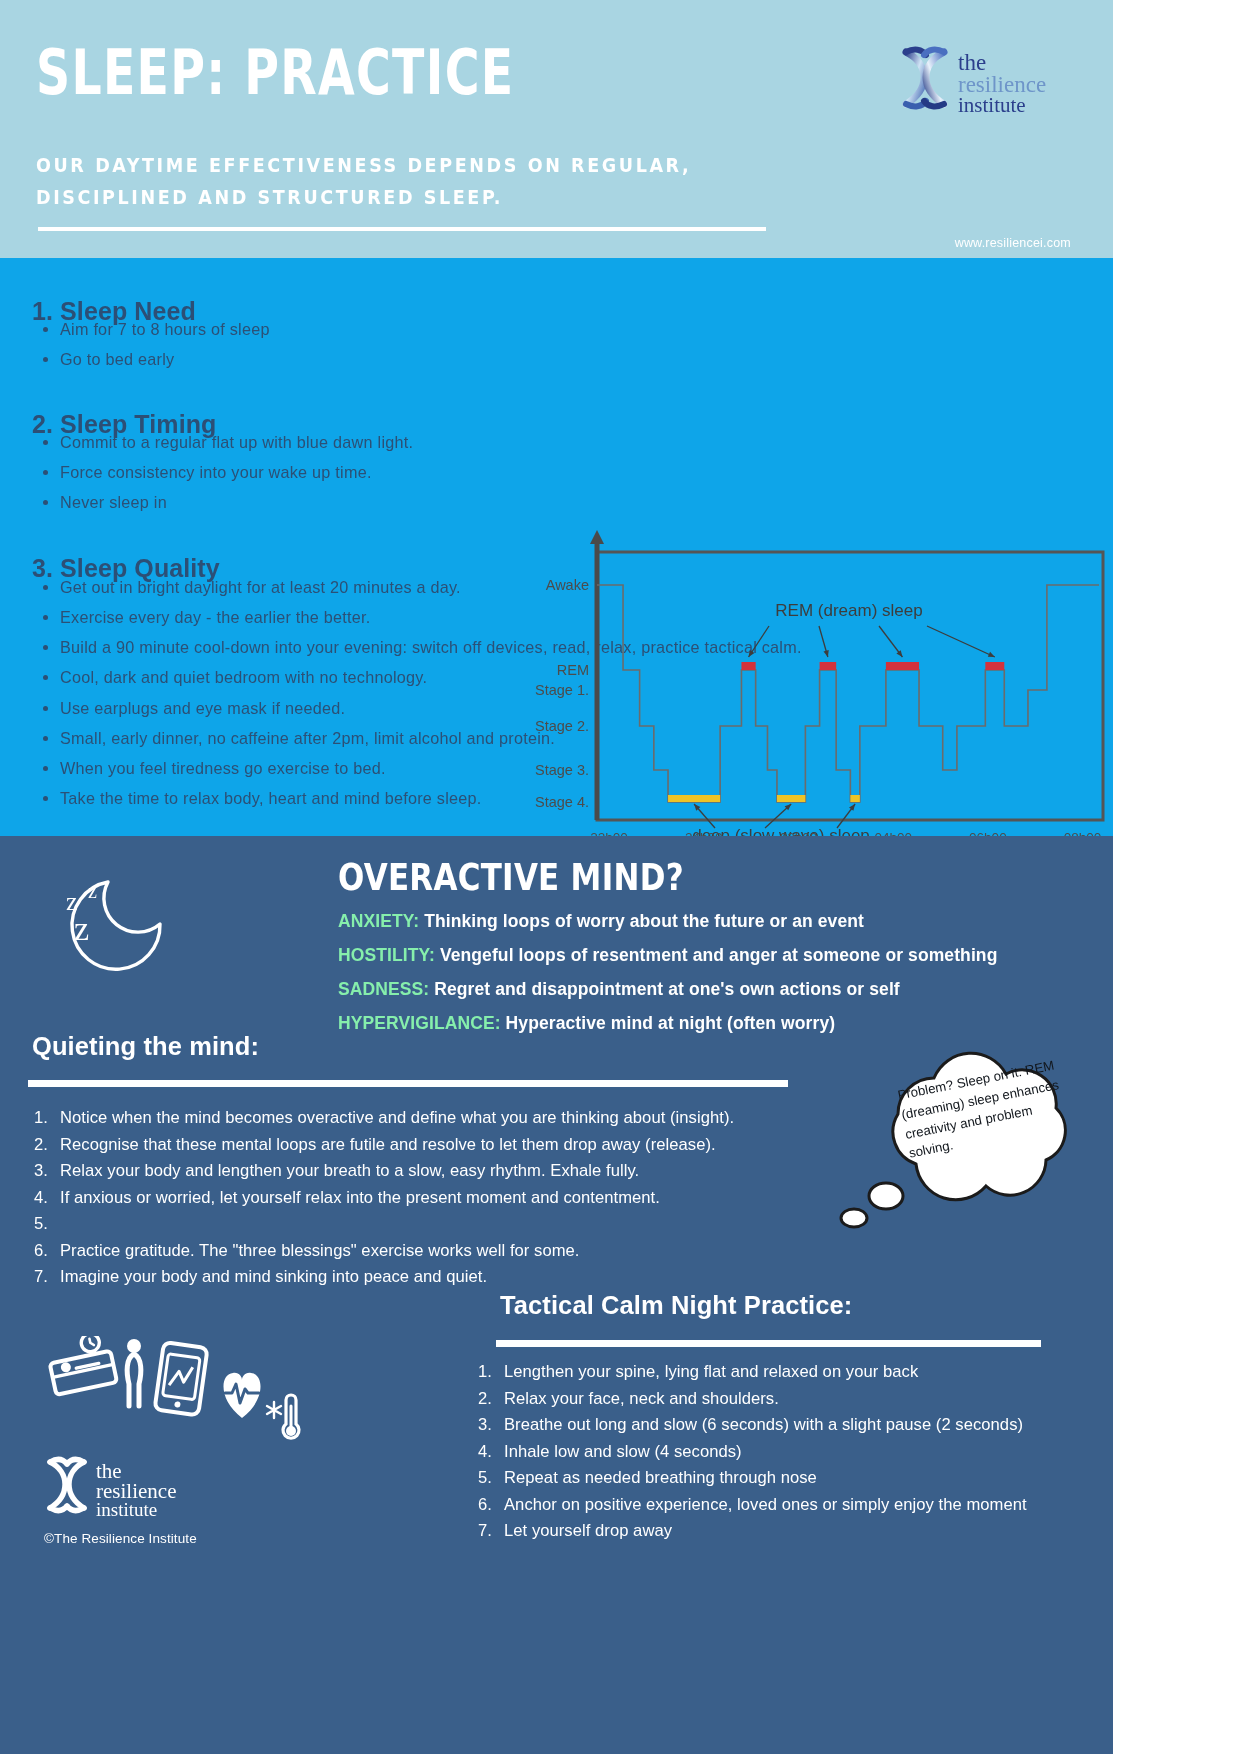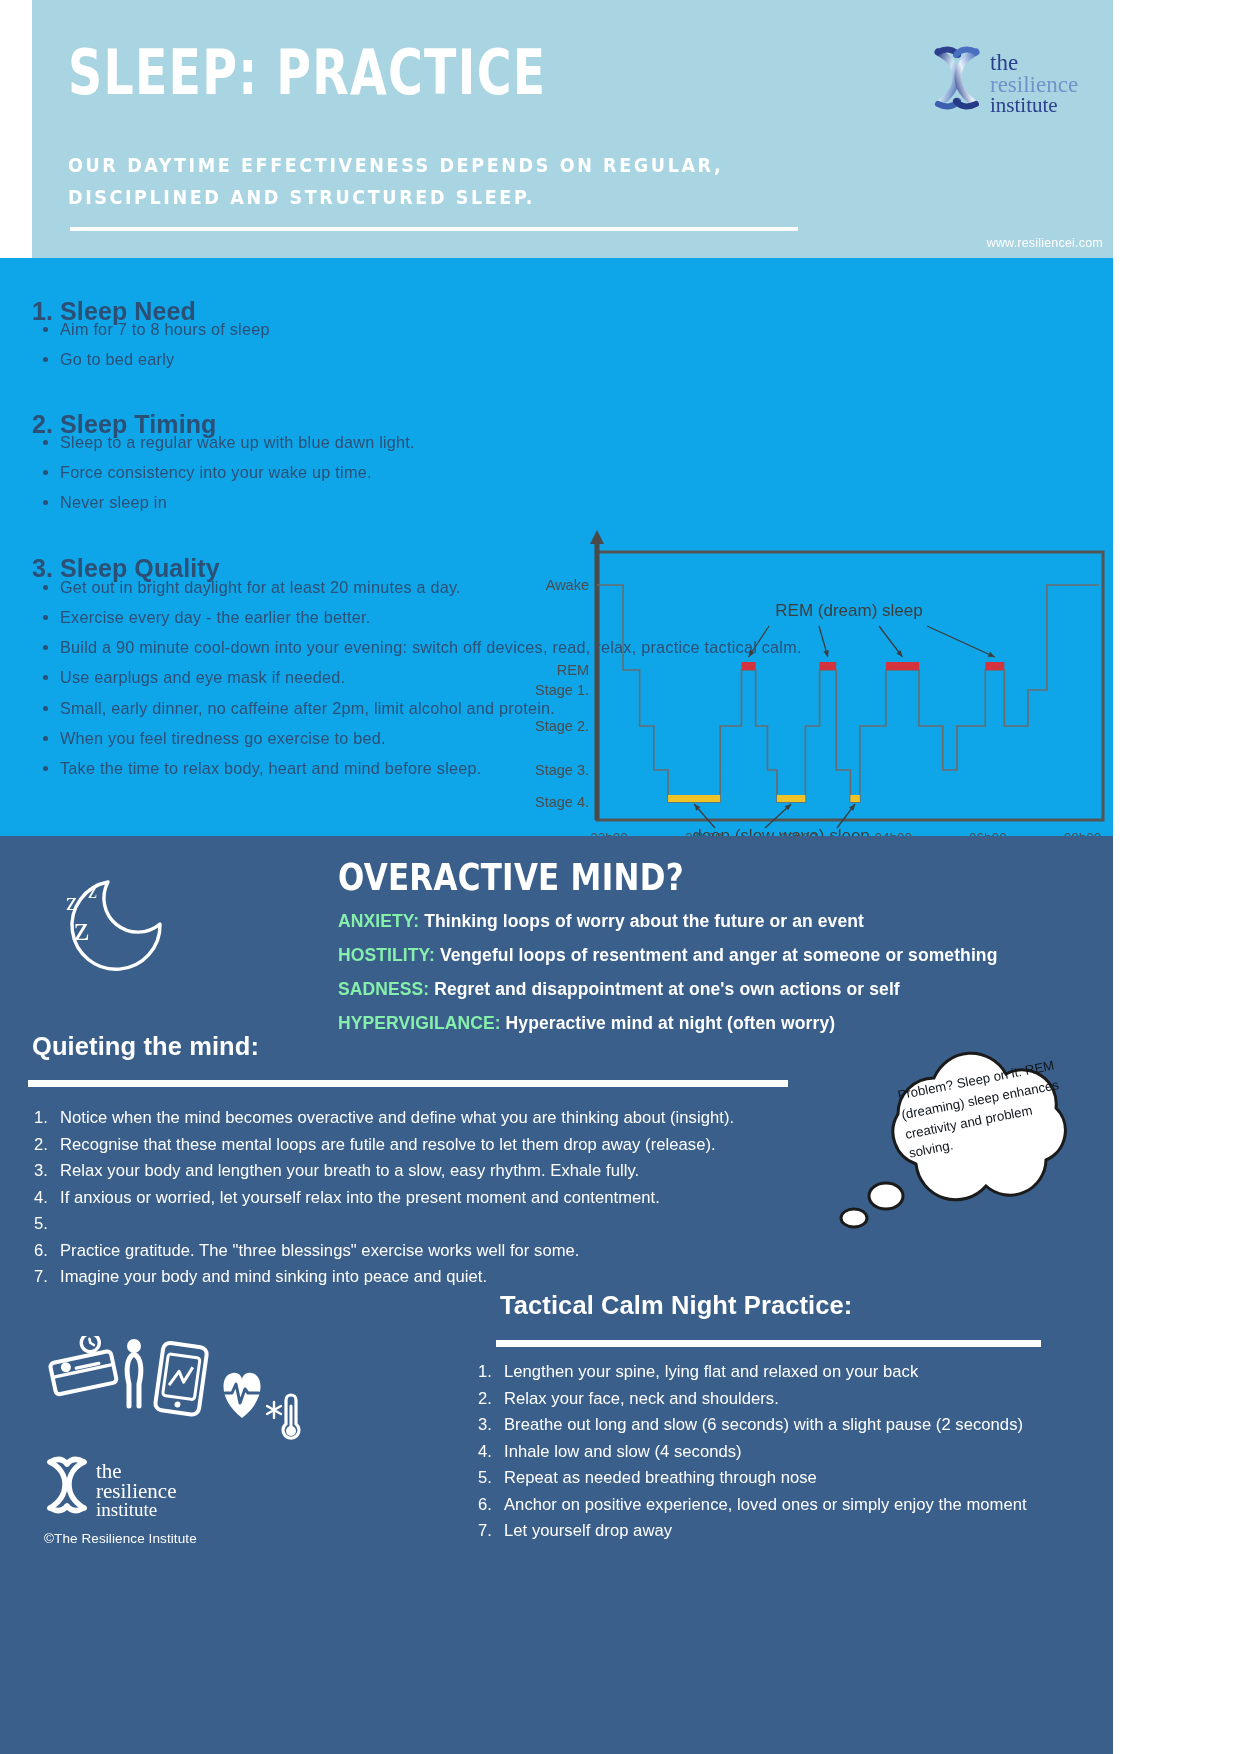--- a/index.html
+++ b/index.html
@@ -8,21 +8,20 @@
     font-family:"Liberation Sans", sans-serif;
     background:#ffffff;
     overflow:hidden;
   }
   .page{position:relative;width:1240px;height:1754px;}
 
   
   .header{
     position:absolute;left:0;top:0;width:1113px;height:258px;
     background:#a9d5e2;
-    margin-left:32px;
   }
   .header-title{
     position:absolute;left:36px;top:42px;
     font-family:"DejaVu Sans Condensed","Liberation Sans Narrow","Liberation Sans",sans-serif;
     font-weight:700;font-size:62px;letter-spacing:1.5px;color:#ffffff;
     transform:scaleX(0.85);transform-origin:left center;
     line-height:1;
   }
   .header-sub{
     position:absolute;left:36px;top:150px;width:790px;
@@ -167,30 +166,31 @@
   <div class="mid">
 
     <h2 class="sec-head" style="left:32px;top:18px;">1. Sleep Need</h2>
     <ul class="bullets" style="left:36px;top:62px;width:480px;">
       <li>Aim for 7 to 8 hours of sleep</li>
       <li>Go to bed early</li>
     </ul>
 
     <h2 class="sec-head" style="left:32px;top:131px;">2. Sleep Timing</h2>
     <ul class="bullets" style="left:36px;top:175px;width:480px;">
-      <li>Sleep to a regular wake up with blue dawn light.</li>
+      <li>Commit to a regular flat up with blue dawn light.</li>
       <li>Force consistency into your wake up time.</li>
       <li>Never sleep in</li>
     </ul>
 
     <h2 class="sec-head" style="left:32px;top:275px;">3. Sleep Quality</h2>
     <ul class="bullets" style="left:36px;top:320px;width:920px;">
       <li>Get out in bright daylight for at least 20 minutes a day.</li>
       <li>Exercise every day - the earlier the better.</li>
       <li>Build a 90 minute cool-down into your evening: switch off devices, read, relax, practice tactical calm.</li>
+      <li>Cool, dark and quiet bedroom with no technology.</li>
       <li>Use earplugs and eye mask if needed.</li>
       <li>Small, early dinner, no caffeine after 2pm, limit alcohol and protein.</li>
       <li>When you feel tiredness go exercise to bed.</li>
       <li>Take the time to relax body, heart and mind before sleep.</li>
     </ul>
 
     <div class="chart-wrap">
       <svg id="hypno" width="594" height="320" viewBox="0 0 594 320">
           <rect x="78" y="22" width="506" height="268" fill="none" stroke="#555555" stroke-width="3"></rect>
           <line x1="78" y1="290" x2="78" y2="8" stroke="#4a4a4a" stroke-width="5"></line>

